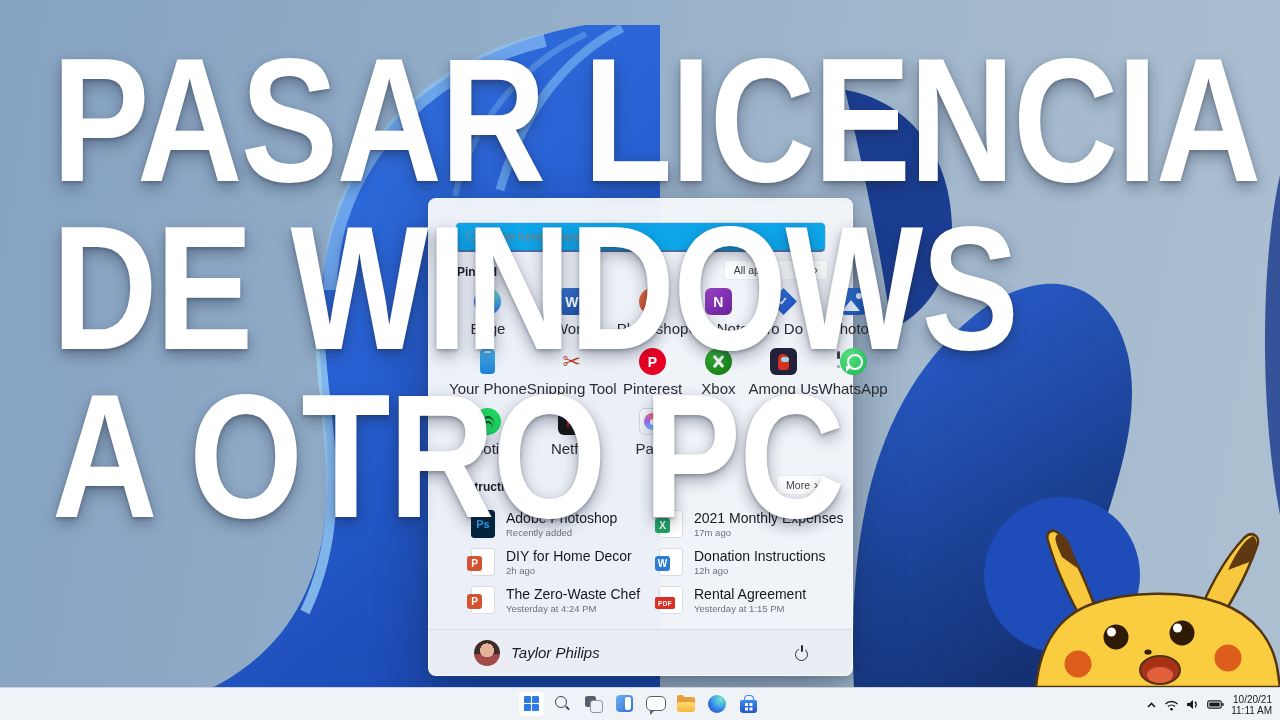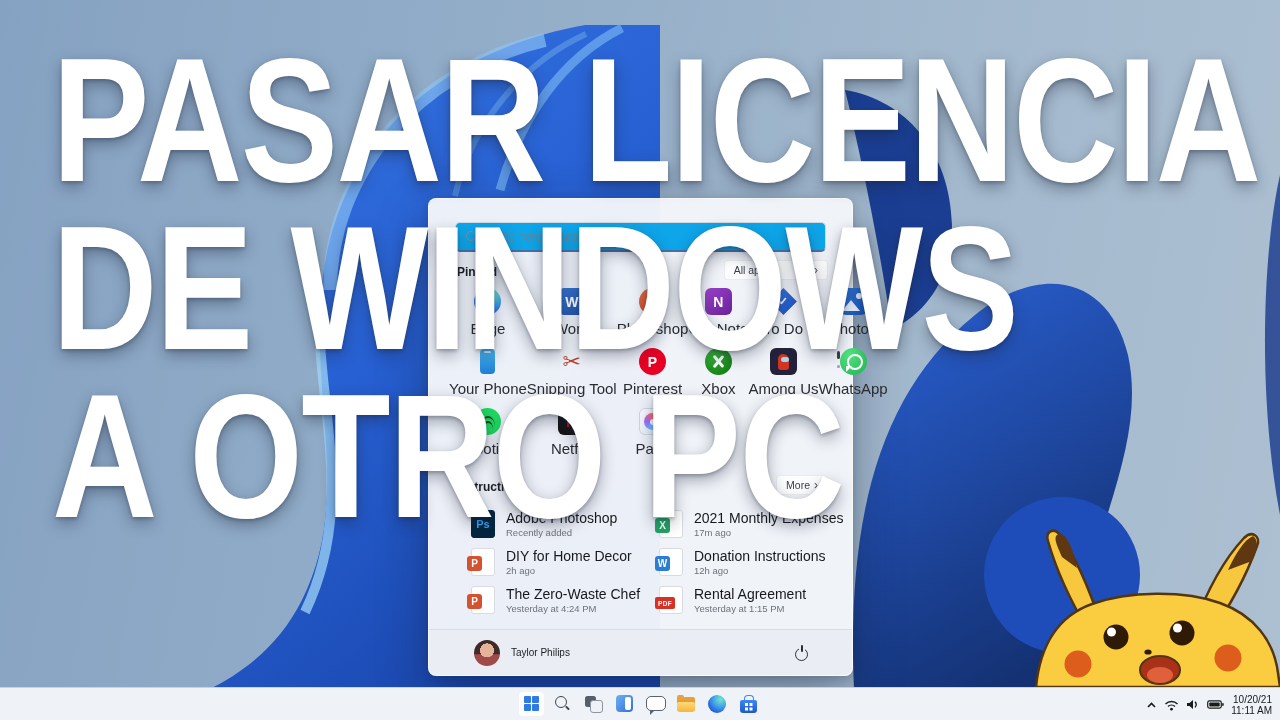--- a/index.html
+++ b/index.html
@@ -100,21 +100,21 @@
   .doc-word .glyph{background:#2b7cd3;}
   .doc-ps{background:#04253f;border-color:#04253f;}
   .doc-ps .glyph{position:static;width:100%;height:100%;background:none;color:#31a8ff;font-size:11px;}
   .doc-pdf .glyph{background:#d93025;width:auto;height:auto;padding:2.5px 3px;font-size:6.5px;letter-spacing:.3px;left:-5px;top:10px;border-radius:2px;}
 
   #userbar{position:absolute;left:0;right:0;bottom:0;height:46px;background:#eaeef4;border-top:1px solid #d8dde5;
            border-radius:0 0 8px 8px;display:flex;align-items:center;padding:0 38px 0 45px;}
   .avatar{width:26px;height:26px;border-radius:50%;flex:none;margin-right:11px;
           background:radial-gradient(circle at 50% 40%,#e3b49a 0%,#e3b49a 34%,rgba(0,0,0,0) 35%),
                      linear-gradient(180deg,#3f2b28 0%,#3f2b28 55%,#a14a4a 56%,#a14a4a 100%);}
-  #username{font-size:10px;color:#1b1d21;}
+  #username{font-size:15px;color:#1b1d21;font-style:italic;}
   .power{position:relative;width:26px;height:26px;margin-left:auto;}
   .power::before{content:"";position:absolute;left:7px;top:8px;width:11px;height:11px;border:1.6px solid #2b2d31;border-radius:50%;}
   .power::after{content:"";position:absolute;left:13.2px;top:5px;width:1.8px;height:7px;background:#2b2d31;border-radius:1px;box-shadow:0 0 0 2px #eaeef4;}
 
   
   #taskbar{position:absolute;left:0;right:0;bottom:0;height:33px;z-index:30;background:#eff3f8;border-top:1px solid rgba(110,125,150,.28);}
   #tbCenter{position:absolute;left:50%;top:3px;transform:translateX(-50%);display:flex;gap:4px;}
   .tb{position:relative;width:27px;height:26px;border-radius:5px;}
   .tb.active{background:rgba(255,255,255,.92);box-shadow:inset 0 0 0 1px rgba(0,0,0,.05);}
   .tb-start::before{content:"";position:absolute;left:6px;top:5px;width:7px;height:7px;background:#2e7be6;border-radius:1px;

